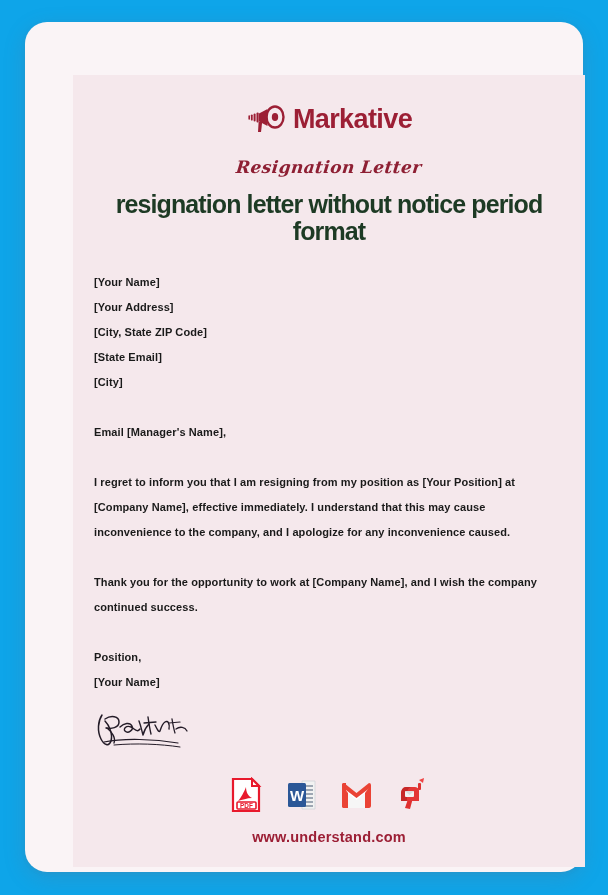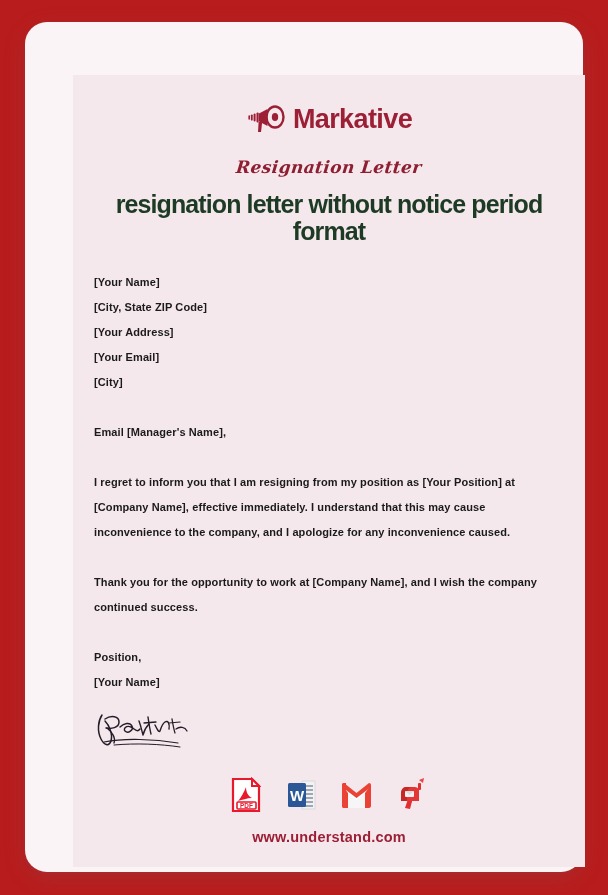--- a/index.html
+++ b/index.html
@@ -9,21 +9,21 @@
     height: 895px;
     background: #ffffff;
     font-family: "Liberation Sans", sans-serif;
     overflow: hidden;
   }
 
   .page {
     position: relative;
     width: 608px;
     height: 895px;
-    background: #b91c1c;
+    background: #0ea5e9;
   }
 
   
   .doc-card {
     position: absolute;
     left: 25px;
     top: 22px;
     width: 558px;
     height: 850px;
     background: #faf4f6;
@@ -153,23 +153,23 @@
         </span>
         <span class="brand-name">Markative</span>
       </div>
 
       <div class="script-label">Resignation Letter</div>
 
       <h1 class="main-title">resignation letter without notice period format</h1>
 
       <div class="letter-body">
         <div class="addr-line">[Your Name]</div>
+        <div class="addr-line">[Your Address]</div>
         <div class="addr-line">[City, State ZIP Code]</div>
-        <div class="addr-line">[Your Address]</div>
-        <div class="addr-line">[Your Email]</div>
+        <div class="addr-line">[State Email]</div>
         <div class="addr-line">[City]</div>
 
         <div class="gap-sm"></div>
 
         <div class="salutation">Email [Manager's Name],</div>
 
         <div class="gap-sm"></div>
 
         <p class="para">I regret to inform you that I am resigning from my position as [Your Position] at [Company Name], effective immediately. I understand that this may cause inconvenience to the company, and I apologize for any inconvenience caused.</p>
 

